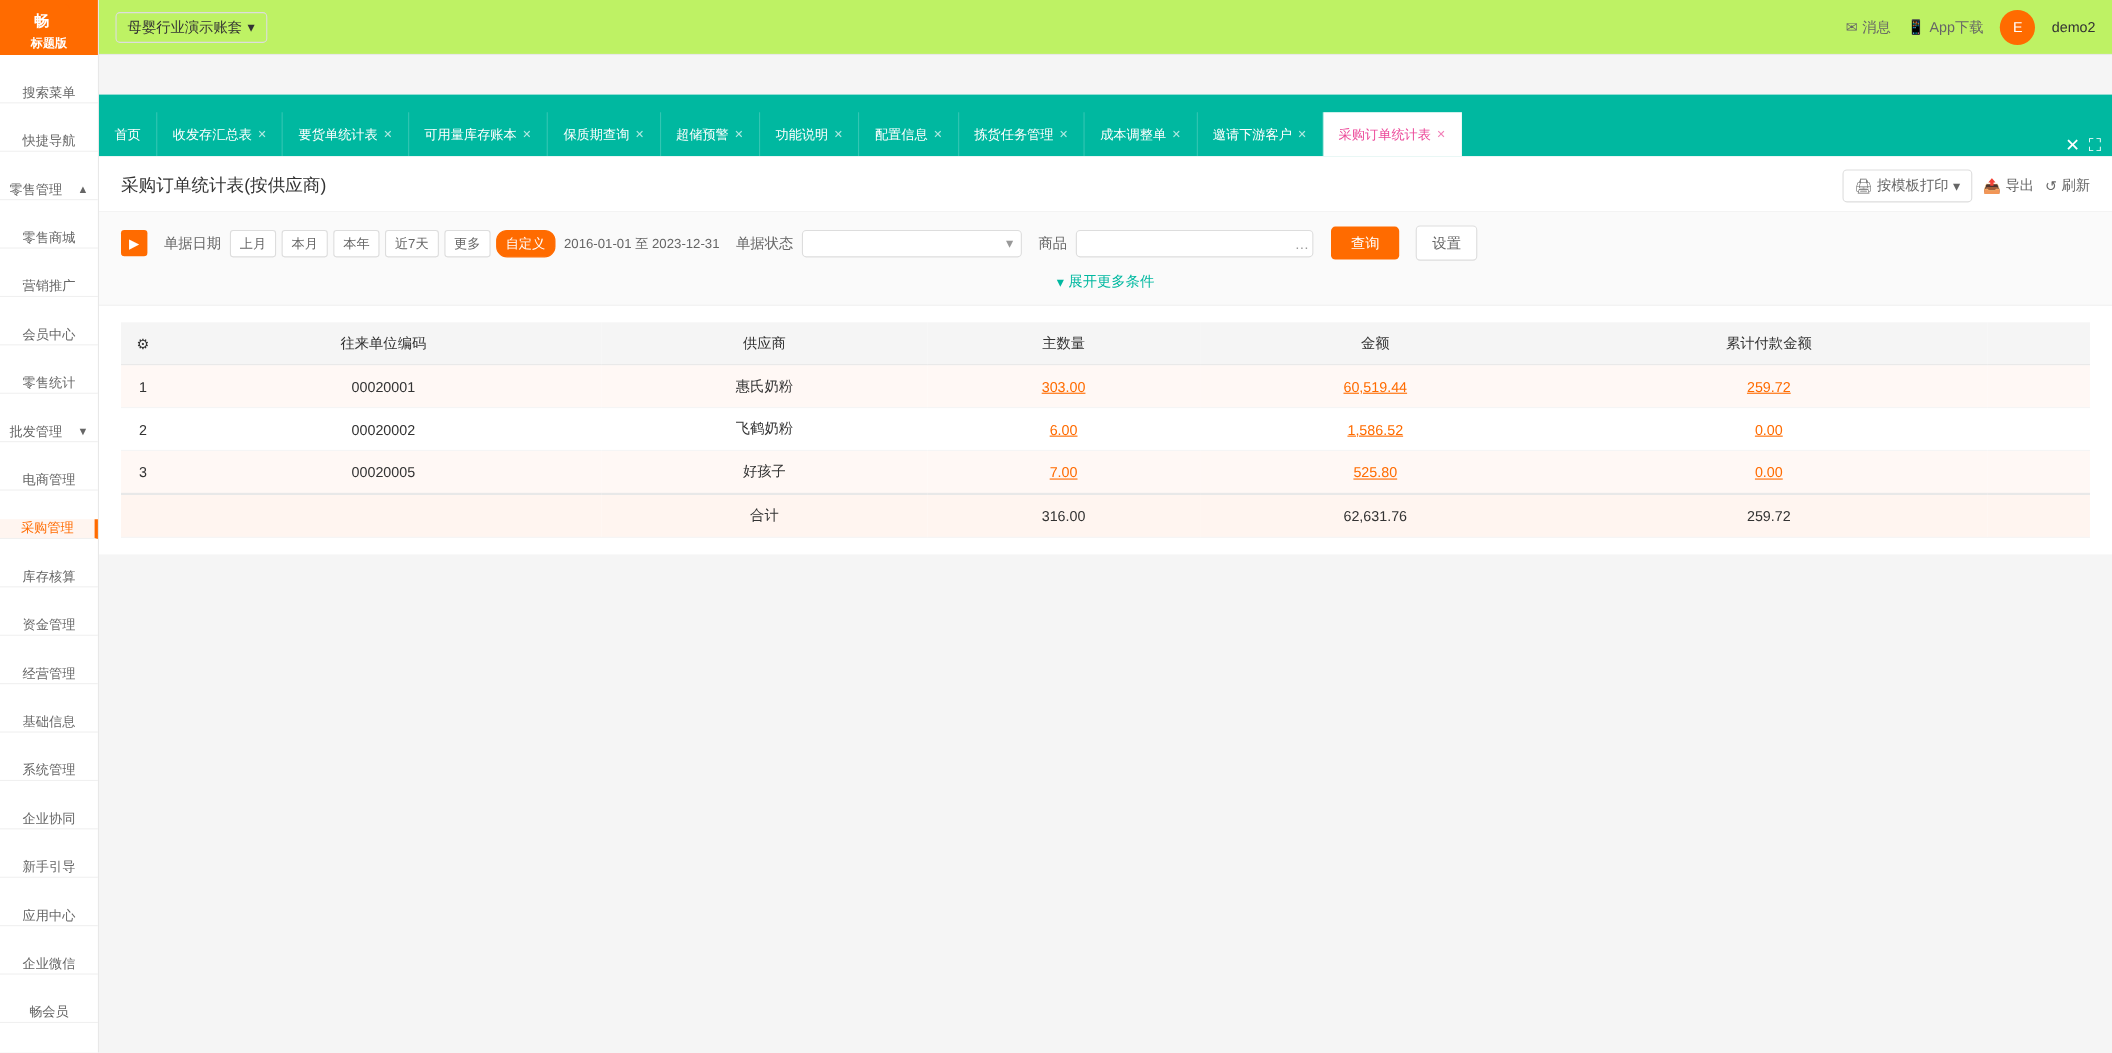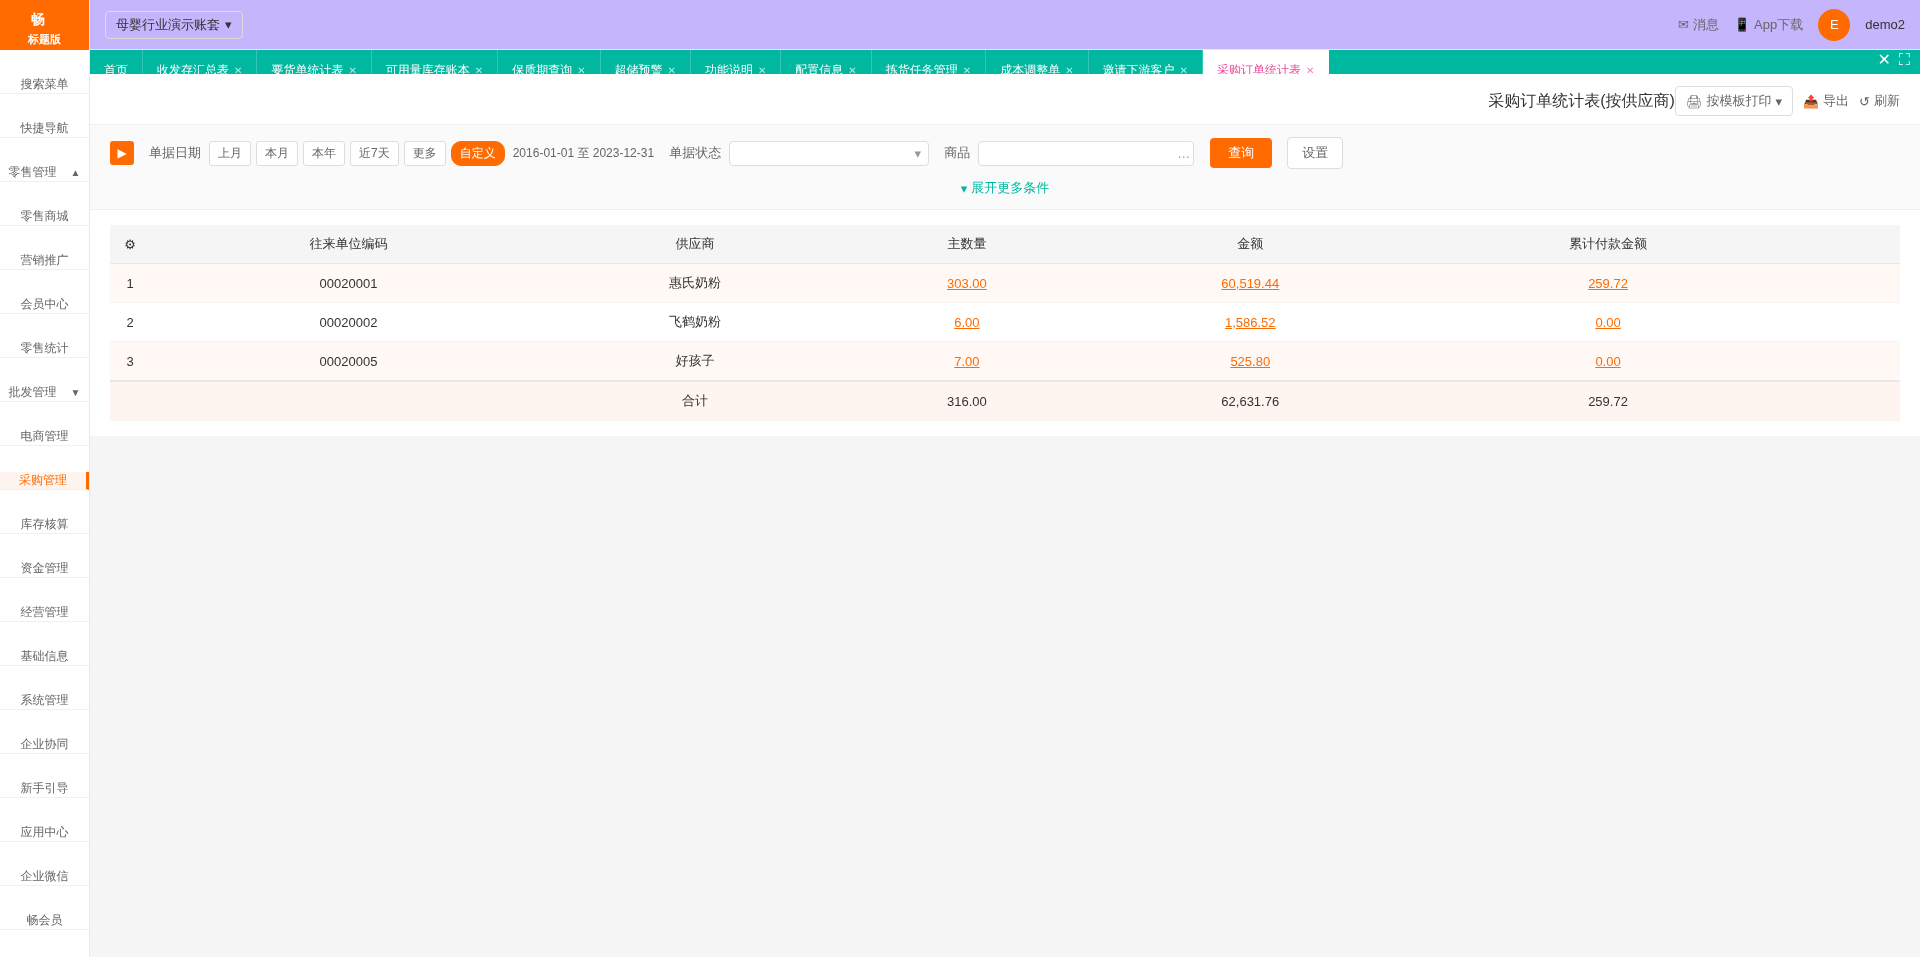--- a/index.html
+++ b/index.html
@@ -12,42 +12,42 @@
     .sidebar-logo-text { font-size: 11px; color: #fff; }
     .sidebar-item { padding: 0 5px; text-align: center; color: #666; font-size: 12px; cursor: pointer; border-bottom: 1px solid #f0f0f0; margin-top: 26px; }
     .sidebar-item.active { color: #ff6b00; background: #fff5f0; border-right: 3px solid #ff6b00; }
     .sidebar-item .item-label { display: flex; align-items: center; justify-content: center; gap: 14px; }
     .sidebar-item .arrow { font-size: 10px; }
 
     
     .main { flex: 1; display: flex; flex-direction: column; overflow: hidden; }
 
     
-    .topbar { height: 50px; background: #c4b5fd; border-bottom: 1px solid #e8e8e8; display: flex; align-items: center; padding: 0 15px; gap: 10px; }
+    .topbar { height: 50px; background: #bef264; border-bottom: 1px solid #e8e8e8; display: flex; align-items: center; padding: 0 15px; gap: 10px; }
     .workspace-selector { display: flex; align-items: center; gap: 5px; color: #333; font-size: 13px; cursor: pointer; border: 1px solid #ddd; padding: 4px 10px; border-radius: 4px; }
     .topbar-right { margin-left: auto; display: flex; align-items: center; gap: 15px; }
     .topbar-msg { display: flex; align-items: center; gap: 4px; color: #666; cursor: pointer; font-size: 13px; }
     .topbar-app { display: flex; align-items: center; gap: 4px; color: #666; cursor: pointer; font-size: 13px; }
     .avatar { width: 32px; height: 32px; border-radius: 50%; background: #ff6b00; display: flex; align-items: center; justify-content: center; color: #fff; font-size: 13px; }
     .username { color: #333; font-size: 13px; }
 
     
-    .nav-tabs { height: 24px; background: #00b8a0; display: flex; align-items: flex-start; overflow: hidden; }
+    .nav-tabs { height: 56px; background: #00b8a0; display: flex; align-items: flex-end; overflow: hidden; margin-top: 36px; }
     .nav-tab { padding: 0 14px; height: 40px; display: flex; align-items: center; color: #fff; font-size: 12px; cursor: pointer; white-space: nowrap; border-right: 1px solid rgba(255,255,255,0.2); gap: 5px; }
     .nav-tab.active { background: #fff; color: #ec4899; }
     .nav-tab .close-btn { font-size: 10px; opacity: 0.7; }
     .nav-tab.home { background: transparent; }
     .nav-tabs-end { margin-left: auto; display: flex; align-items: center; padding: 0 10px; gap: 8px; }
     .nav-tabs-end span { color: #fff; cursor: pointer; font-size: 16px; }
 
     
     .page-content { flex: 1; background: #fff; overflow: auto; padding: 0; }
 
     
-    .page-header { padding: 12px 20px 8px; display: flex; align-items: center; justify-content: flex-end; border-bottom: 1px solid #f0f0f0; }
+    .page-header { padding: 12px 20px 8px; display: flex; align-items: center; justify-content: space-between; border-bottom: 1px solid #f0f0f0; }
     .page-title { font-size: 16px; color: #333; font-weight: 500; }
     .page-actions { display: flex; align-items: center; gap: 10px; }
     .btn-print { display: flex; align-items: center; gap: 4px; color: #666; cursor: pointer; font-size: 13px; border: 1px solid #ddd; padding: 5px 10px; border-radius: 4px; }
     .btn-export { display: flex; align-items: center; gap: 4px; color: #666; cursor: pointer; font-size: 13px; }
     .btn-refresh { display: flex; align-items: center; gap: 4px; color: #666; cursor: pointer; font-size: 13px; }
 
     
     .filter-area { padding: 12px 20px; background: #fafafa; border-bottom: 1px solid #f0f0f0; }
     .filter-row { display: flex; align-items: center; gap: 15px; flex-wrap: wrap; }
     .filter-item { display: flex; align-items: center; gap: 8px; }

